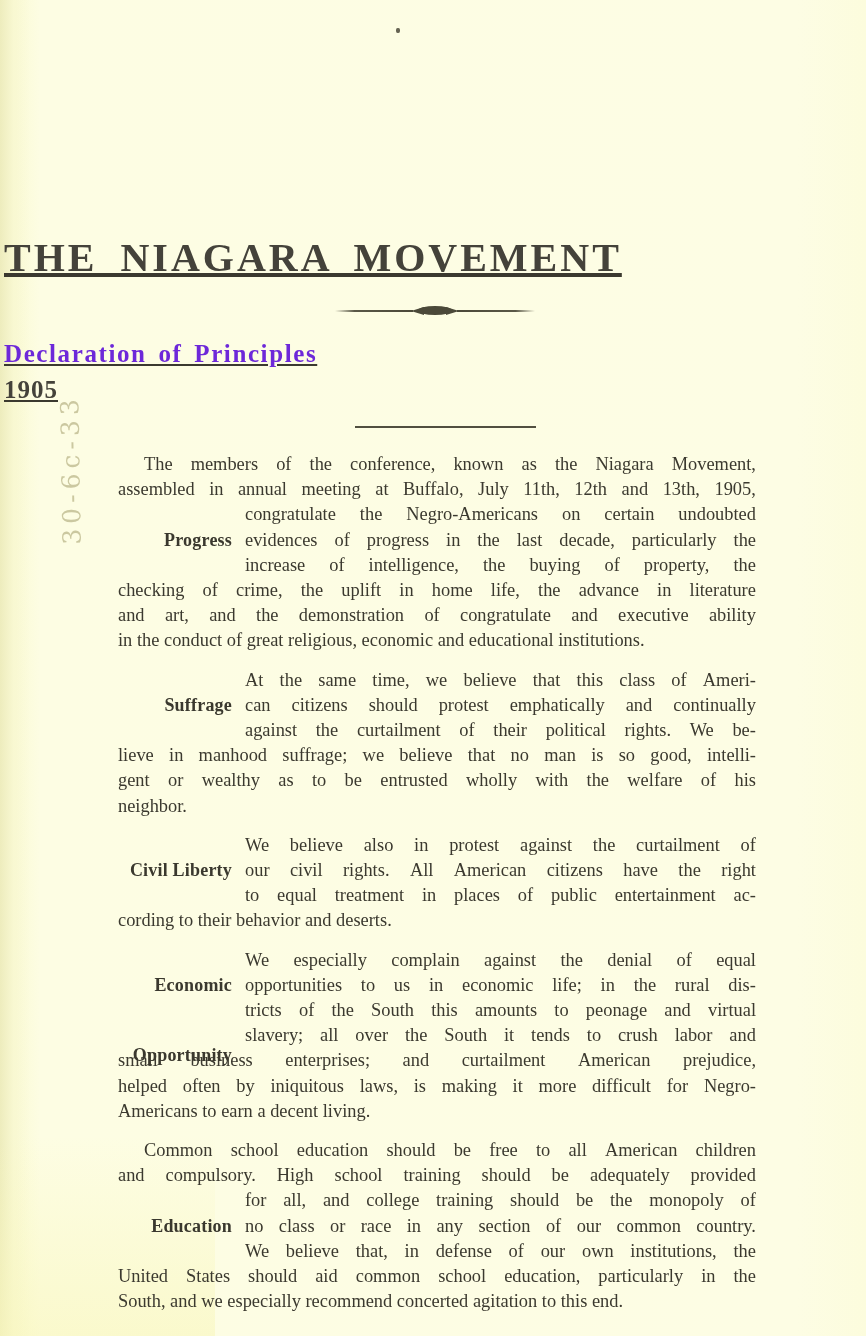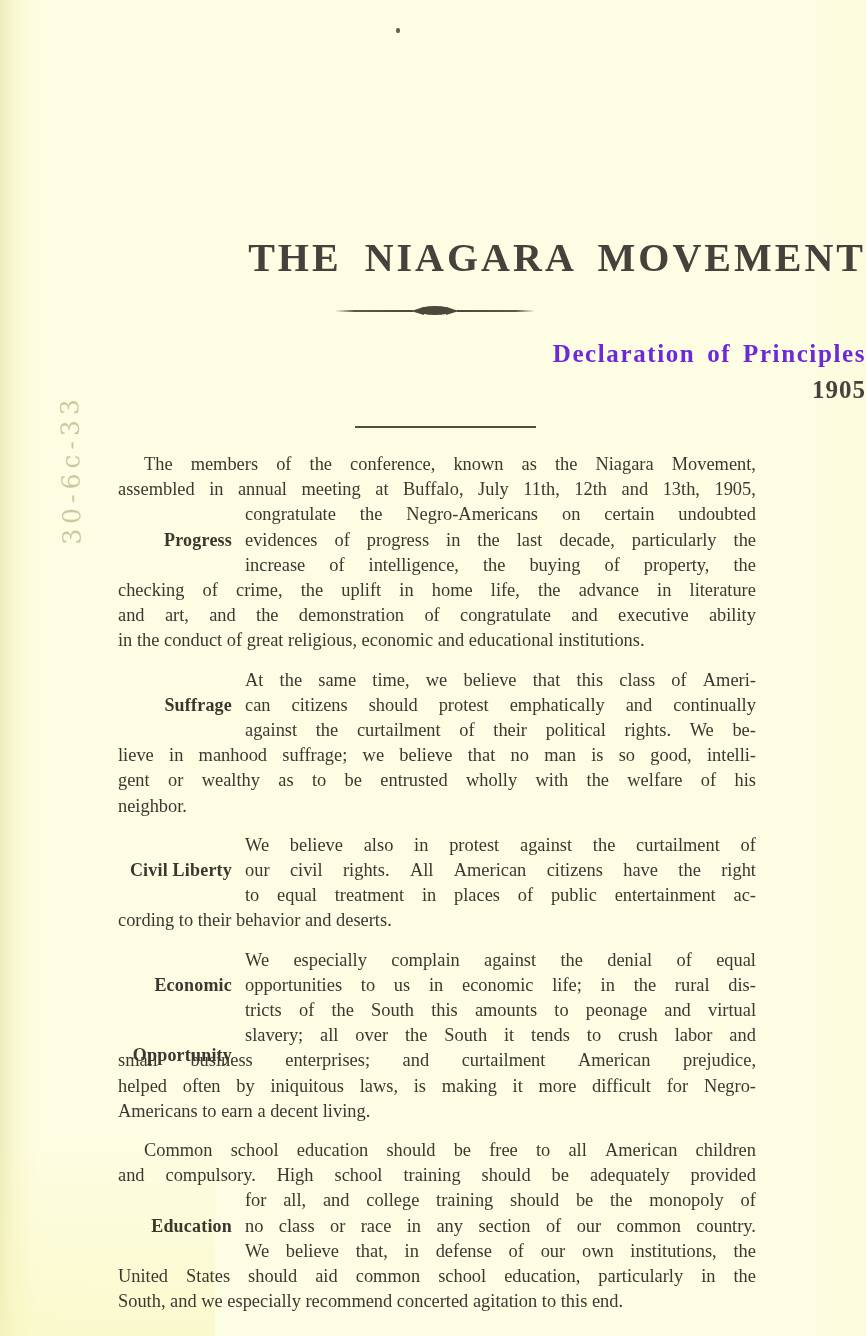--- a/index.html
+++ b/index.html
@@ -73,21 +73,22 @@
     left: 0; top: 0;
     width: 866px;
     height: 1336px;
   }
 
   
   .masthead {
     position: absolute;
     left: 4px; right: 0;
     top: 238px;
-    text-align: right;
+    text-align: left;
+    text-decoration: underline;
   }
   .doc-title {
     font-family: "Liberation Serif", "DejaVu Serif", serif;
     font-size: 40px;
     font-weight: 700;
     letter-spacing: 3.0px;
     color: #44423a;
     margin: 0;
     line-height: 1;
     word-spacing: 10px;

